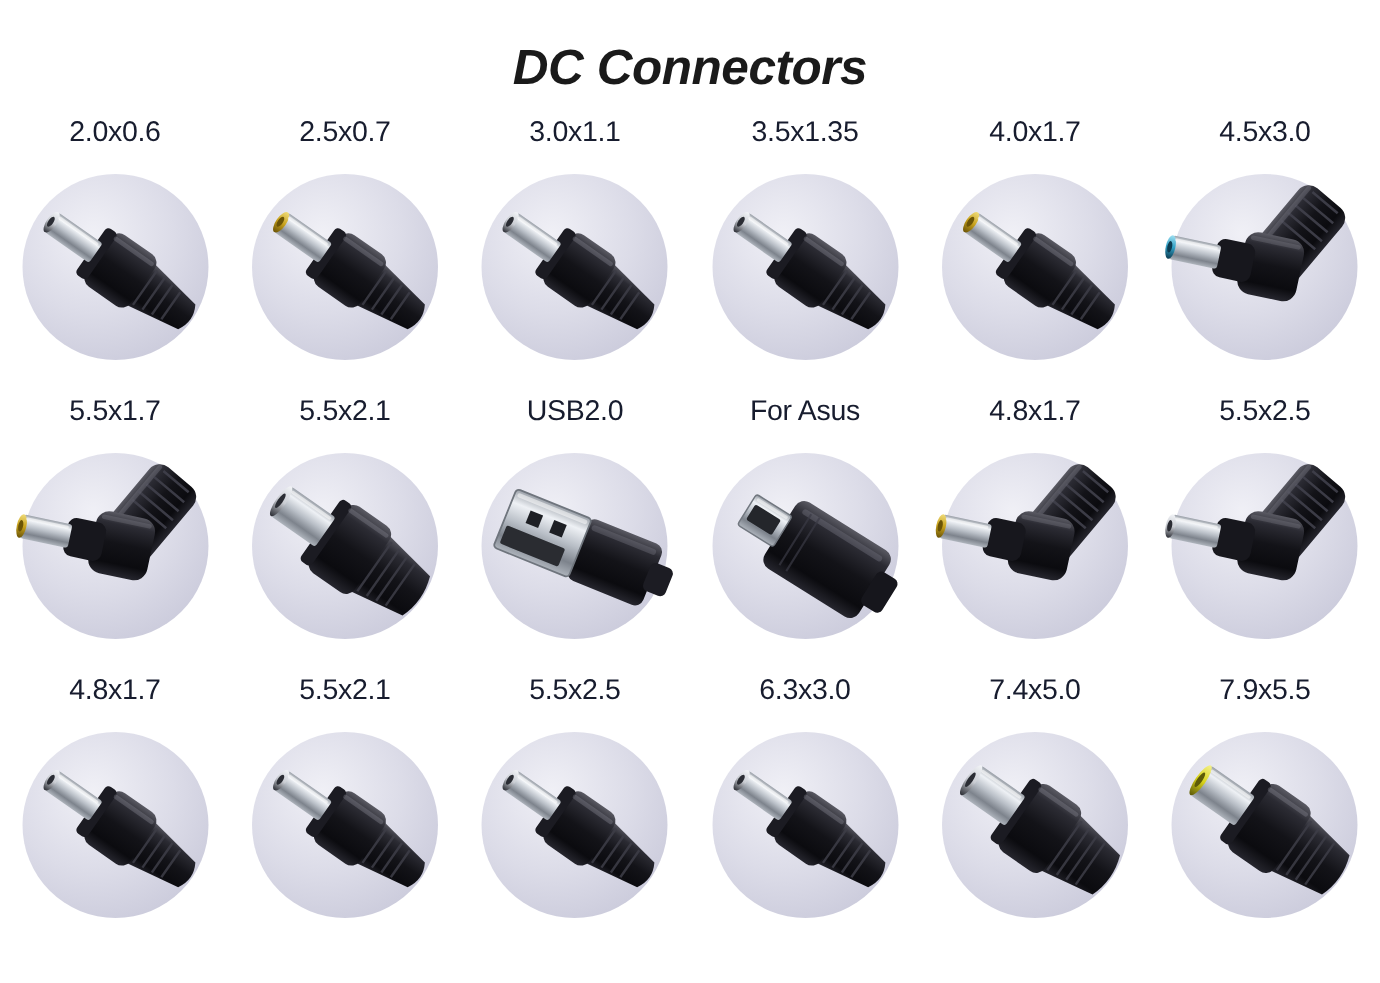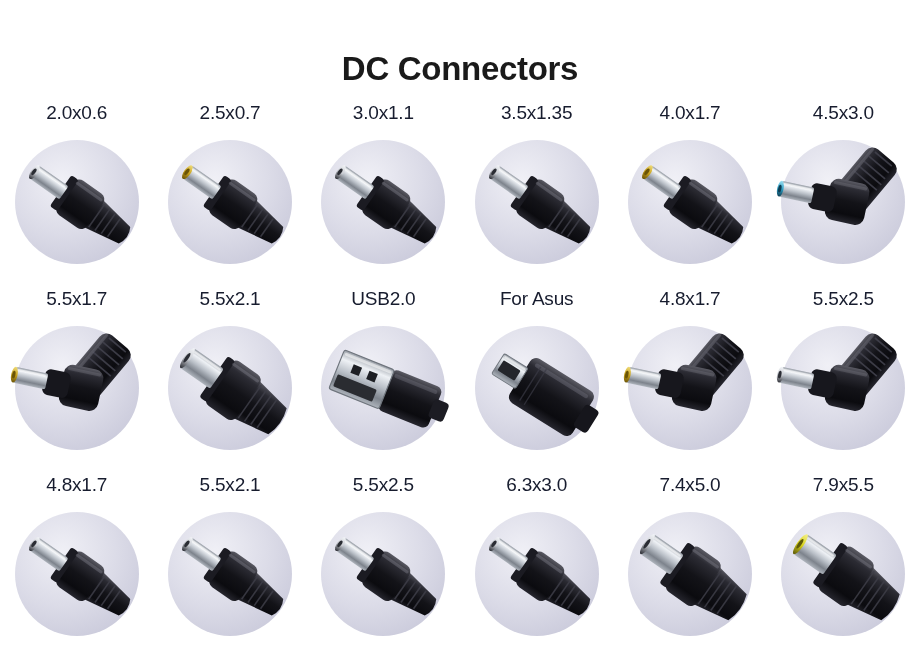--- a/index.html
+++ b/index.html
@@ -10,23 +10,24 @@
     overflow:hidden;
     position:relative;
   }
   #page-title{
     text-align:center;
     font-size:33px;
     font-weight:bold;
     color:#1a1a1a;
     letter-spacing:-0.3px;
     margin:0;
-    padding-top:48px;
+    padding-top:24px;
     height:42px;
     line-height:42px;
+    font-style:italic;
   }
   #grid{
     margin-top:10px;
     display:grid;
     grid-template-columns:repeat(6,1fr);
     grid-template-rows:repeat(3,186px);
     width:920px;
   }
   .cell{
     position:relative;

